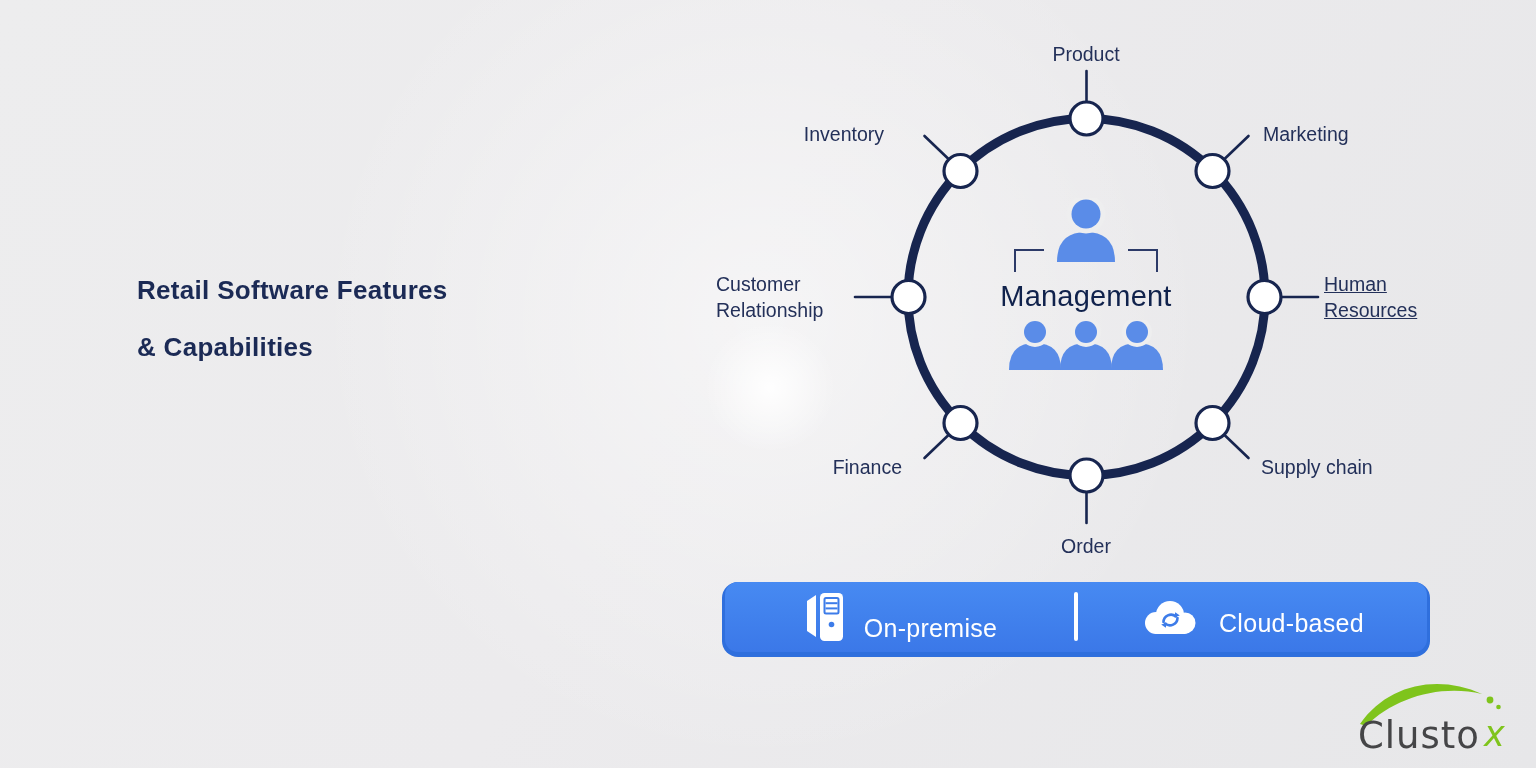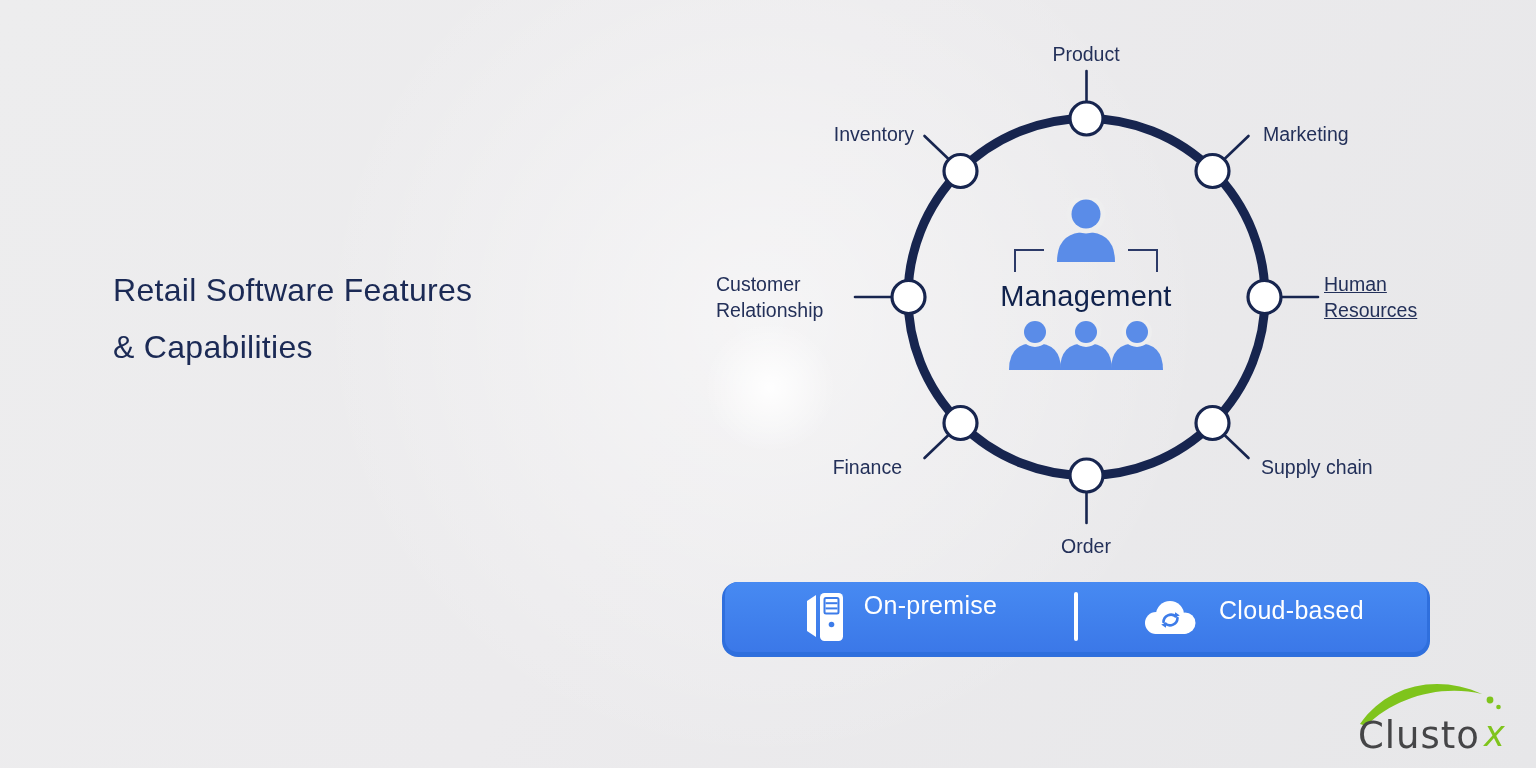--- a/index.html
+++ b/index.html
@@ -5,38 +5,38 @@
   html,body{margin:0;padding:0;}
   body{font-family:"Liberation Sans", sans-serif;}
   .stage{
     position:relative;width:1536px;height:768px;overflow:hidden;
     background:
       radial-gradient(circle at 760px 320px, rgba(255,255,255,.5), rgba(255,255,255,0) 50%),
       linear-gradient(118deg,#ededee 0%,#ecebed 45%,#e7e7e9 100%);
   }
   .glow{position:absolute;left:700px;top:325px;width:140px;height:125px;border-radius:50%;
     background:radial-gradient(circle,rgba(255,255,255,.95),rgba(255,255,255,0) 70%);}
-  .title{position:absolute;left:113px;top:262px;color:#1b2a55;font-weight:normal;
-    font-size:32px;line-height:57px;letter-spacing:.3px;}
+  .title{position:absolute;left:137px;top:262px;color:#1b2a55;font-weight:bold;
+    font-size:26px;line-height:57px;letter-spacing:.3px;}
   .nlabel{position:absolute;font-size:19.5px;color:#233059;white-space:nowrap;line-height:26px;}
   .wrapR{white-space:normal;width:122px;text-align:left;}
   .wrapL{white-space:normal;width:118px;text-align:left;}
   .ring-svg{position:absolute;left:700px;top:0;}
   .bracket{position:absolute;width:28px;height:21px;}
   .bracket.l{left:1014px;top:249px;border-top:2.5px solid #2c3a68;border-left:2.5px solid #2c3a68;}
   .bracket.r{left:1128px;top:249px;border-top:2.5px solid #2c3a68;border-right:2.5px solid #2c3a68;}
   .mgmt{position:absolute;left:1086px;top:280px;transform:translateX(-50%);
     font-size:29px;font-weight:normal;color:#10224c;letter-spacing:.2px;}
   .icon-abs{position:absolute;}
   .banner-outer{position:absolute;left:722px;top:582px;width:708px;height:75px;
     background:#2f6fdd;border-radius:16px;}
   .banner-inner{position:absolute;left:3px;right:3px;top:0;bottom:5px;
     background:linear-gradient(180deg,#478af2 0%,#3b78e8 100%);border-radius:13px;
     display:flex;align-items:center;}
-  .banner-half{flex:1;display:flex;align-items:flex-start;justify-content:center;gap:18px;}
+  .banner-half{flex:1;display:flex;align-items:flex-end;justify-content:center;gap:18px;}
   .banner-label{color:#ffffff;font-size:25px;font-weight:500;letter-spacing:.3px;}
   .divider{position:absolute;left:50%;top:10px;bottom:11px;width:4px;margin-left:-2px;
     background:#ffffff;border-radius:2px;}
   .logo-svg{position:absolute;left:1350px;top:666px;}
 </style>
 </head>
 <body>
 
 <div class="stage">
 
@@ -67,21 +67,21 @@
       <circle cx="1212.5" cy="171" r="16.5"></circle>
       <circle cx="908.5" cy="297" r="16.5"></circle>
       <circle cx="1264.5" cy="297" r="16.5"></circle>
       <circle cx="960.5" cy="423" r="16.5"></circle>
       <circle cx="1212.5" cy="423" r="16.5"></circle>
       <circle cx="1086.5" cy="475.5" r="16.5"></circle>
     </g>
   </svg>
 
   <div class="nlabel" style="left:1086px;top:41px;transform:translateX(-50%);">Product</div>
-  <div class="nlabel" style="right:622px;top:121px;">Inventory</div>
+  <div class="nlabel" style="right:652px;top:121px;">Inventory</div>
   <div class="nlabel" style="left:1263px;top:121px;">Marketing</div>
   <div class="nlabel wrapR" style="right:698px;top:271px;">Customer Relationship</div>
   <div class="nlabel wrapL" style="left:1324px;top:271px;text-decoration:underline;">Human Resources</div>
   <div class="nlabel" style="right:634px;top:454px;text-align:right;">Finance</div>
   <div class="nlabel" style="left:1261px;top:454px;">Supply chain</div>
   <div class="nlabel" style="left:1086px;top:533px;transform:translateX(-50%);text-align:right;">Order</div>
 
   <svg class="icon-abs" style="left:1051px;top:198px;" width="70" height="64" viewBox="0 0 70 64">
     <path d="M6,64 Q6,34 35,34 Q64,34 64,64 Z" fill="#5a8ce8"></path>
     <circle cx="35" cy="16" r="19.5" fill="#eeeeef"></circle>

